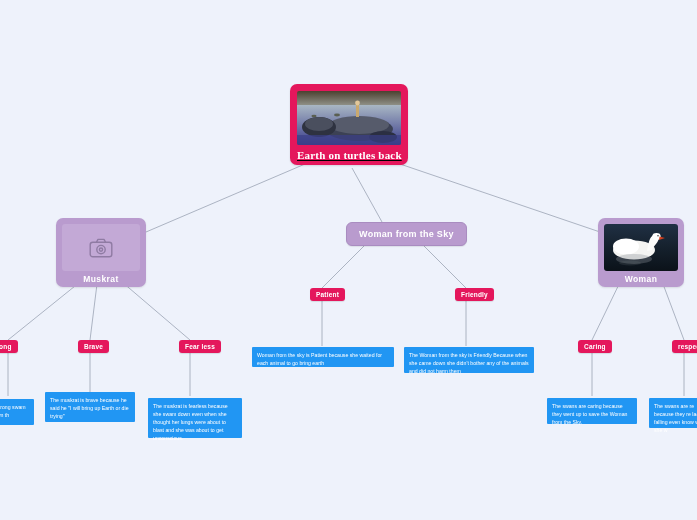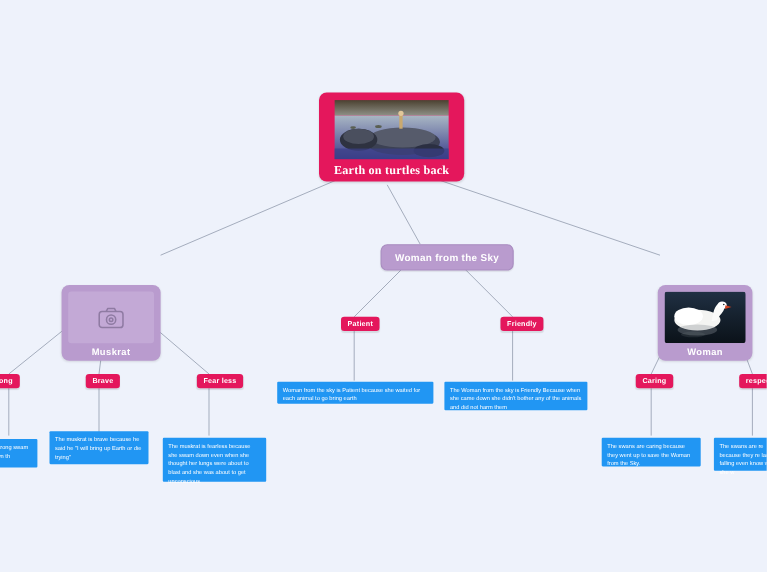--- a/index.html
+++ b/index.html
@@ -66,21 +66,20 @@
     padding: 6px 12px;
     white-space: nowrap;
     box-shadow: 0 1px 1px rgba(0,0,0,0.08);
   }
   .purple-card {
     background: #b99bce;
     border-radius: 7px;
     padding: 6px 6px 3px 6px;
     text-align: center;
     box-shadow: 0 1px 2px rgba(0,0,0,0.10);
-    margin-top: 41px;
   }
   .purple-card .thumb {
     width: 100%;
     height: 47px;
     border-radius: 3px;
     overflow: hidden;
     display: block;
   }
   .purple-card .caption {
     color: #ffffff;
@@ -153,21 +152,21 @@
       <path d="M 8 353 L 8 396"></path>
       <path d="M 90 353 L 90 396"></path>
       <path d="M 190 353 L 190 396"></path>
       <path d="M 322 301 L 322 346"></path>
       <path d="M 466 301 L 466 346"></path>
       <path d="M 592 353 L 592 396"></path>
       <path d="M 684 353 L 684 396"></path>
     </g>
   </svg>
 
-  <div class="node root" style="left:290px; top:84px; width:132px;">
+  <div class="node root" style="left:290px; top:84px; width:118px;text-decoration:underline;">
     <span class="thumb">
       <svg width="104" height="54" viewBox="0 0 104 54" preserveAspectRatio="none">
         <defs>
           <linearGradient id="skyg" x1="0" y1="0" x2="0" y2="1">
             <stop offset="0" stop-color="#4b4130"></stop>
             <stop offset="1" stop-color="#8e8f86"></stop>
           </linearGradient>
           <linearGradient id="waterg" x1="0" y1="0" x2="0" y2="1">
             <stop offset="0" stop-color="#a9b7c4"></stop>
             <stop offset="1" stop-color="#3a3d8c"></stop>

